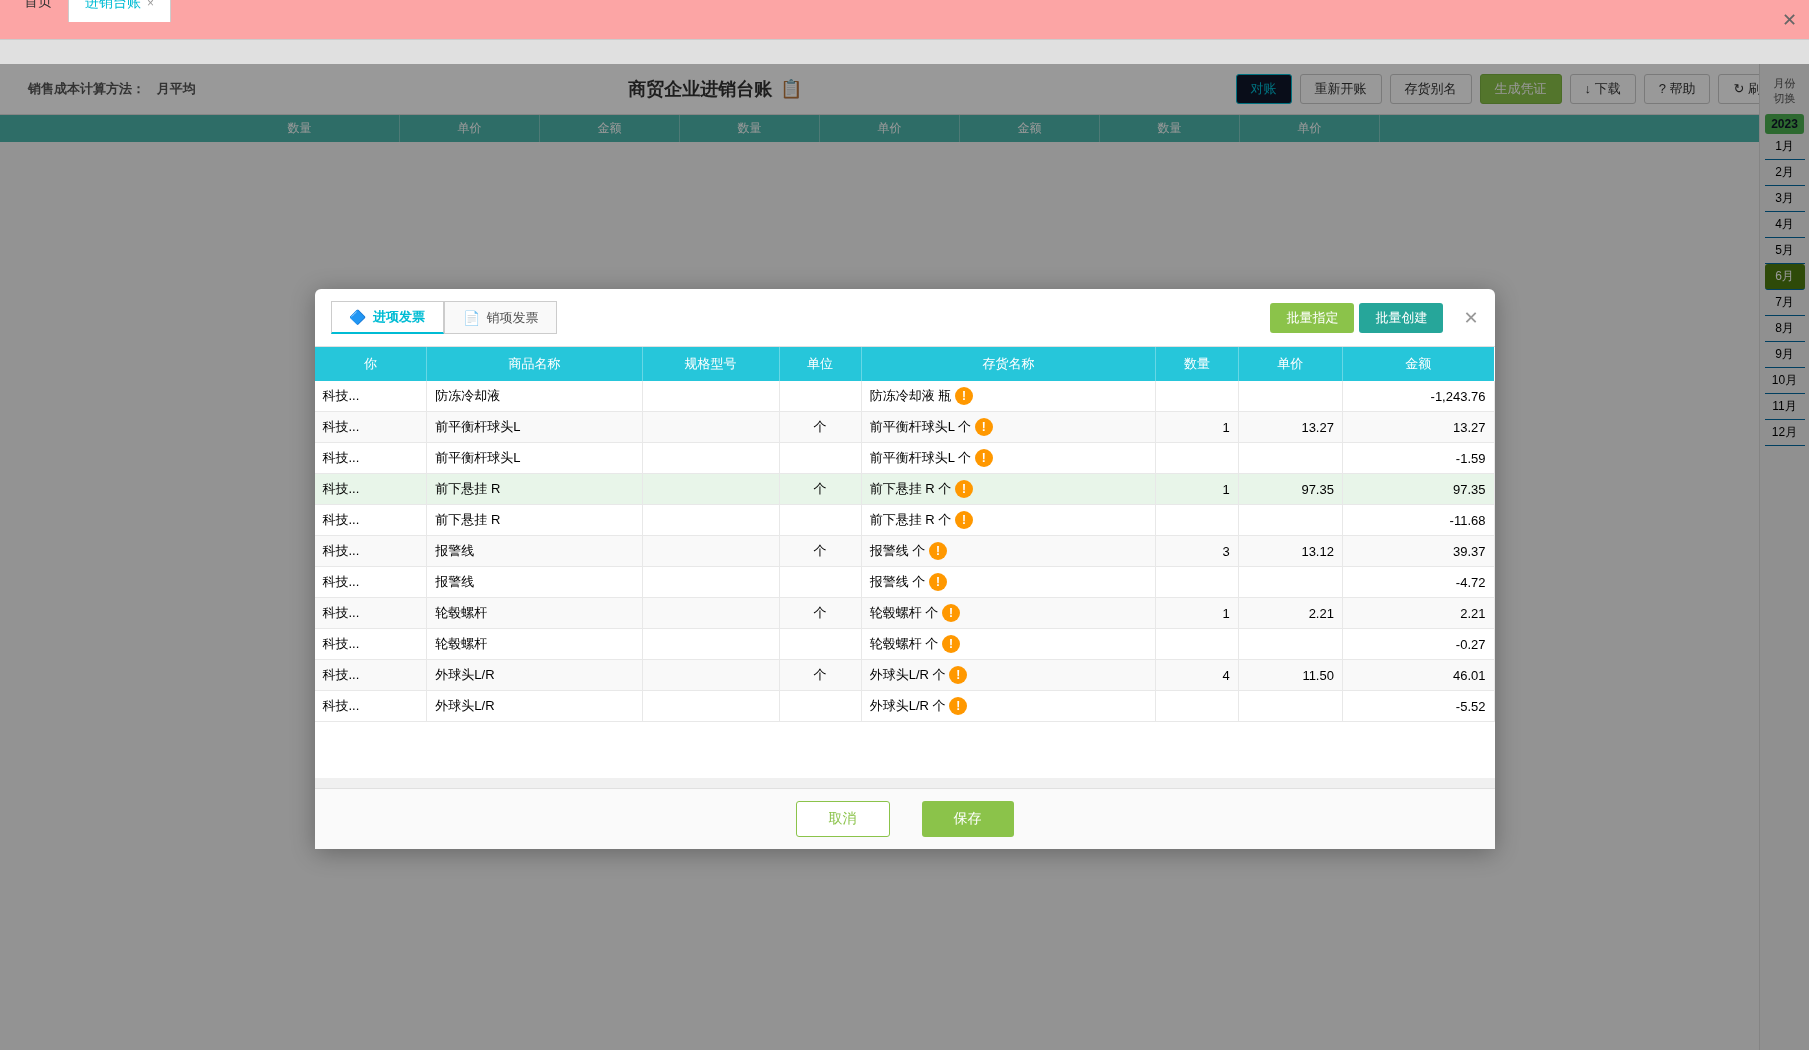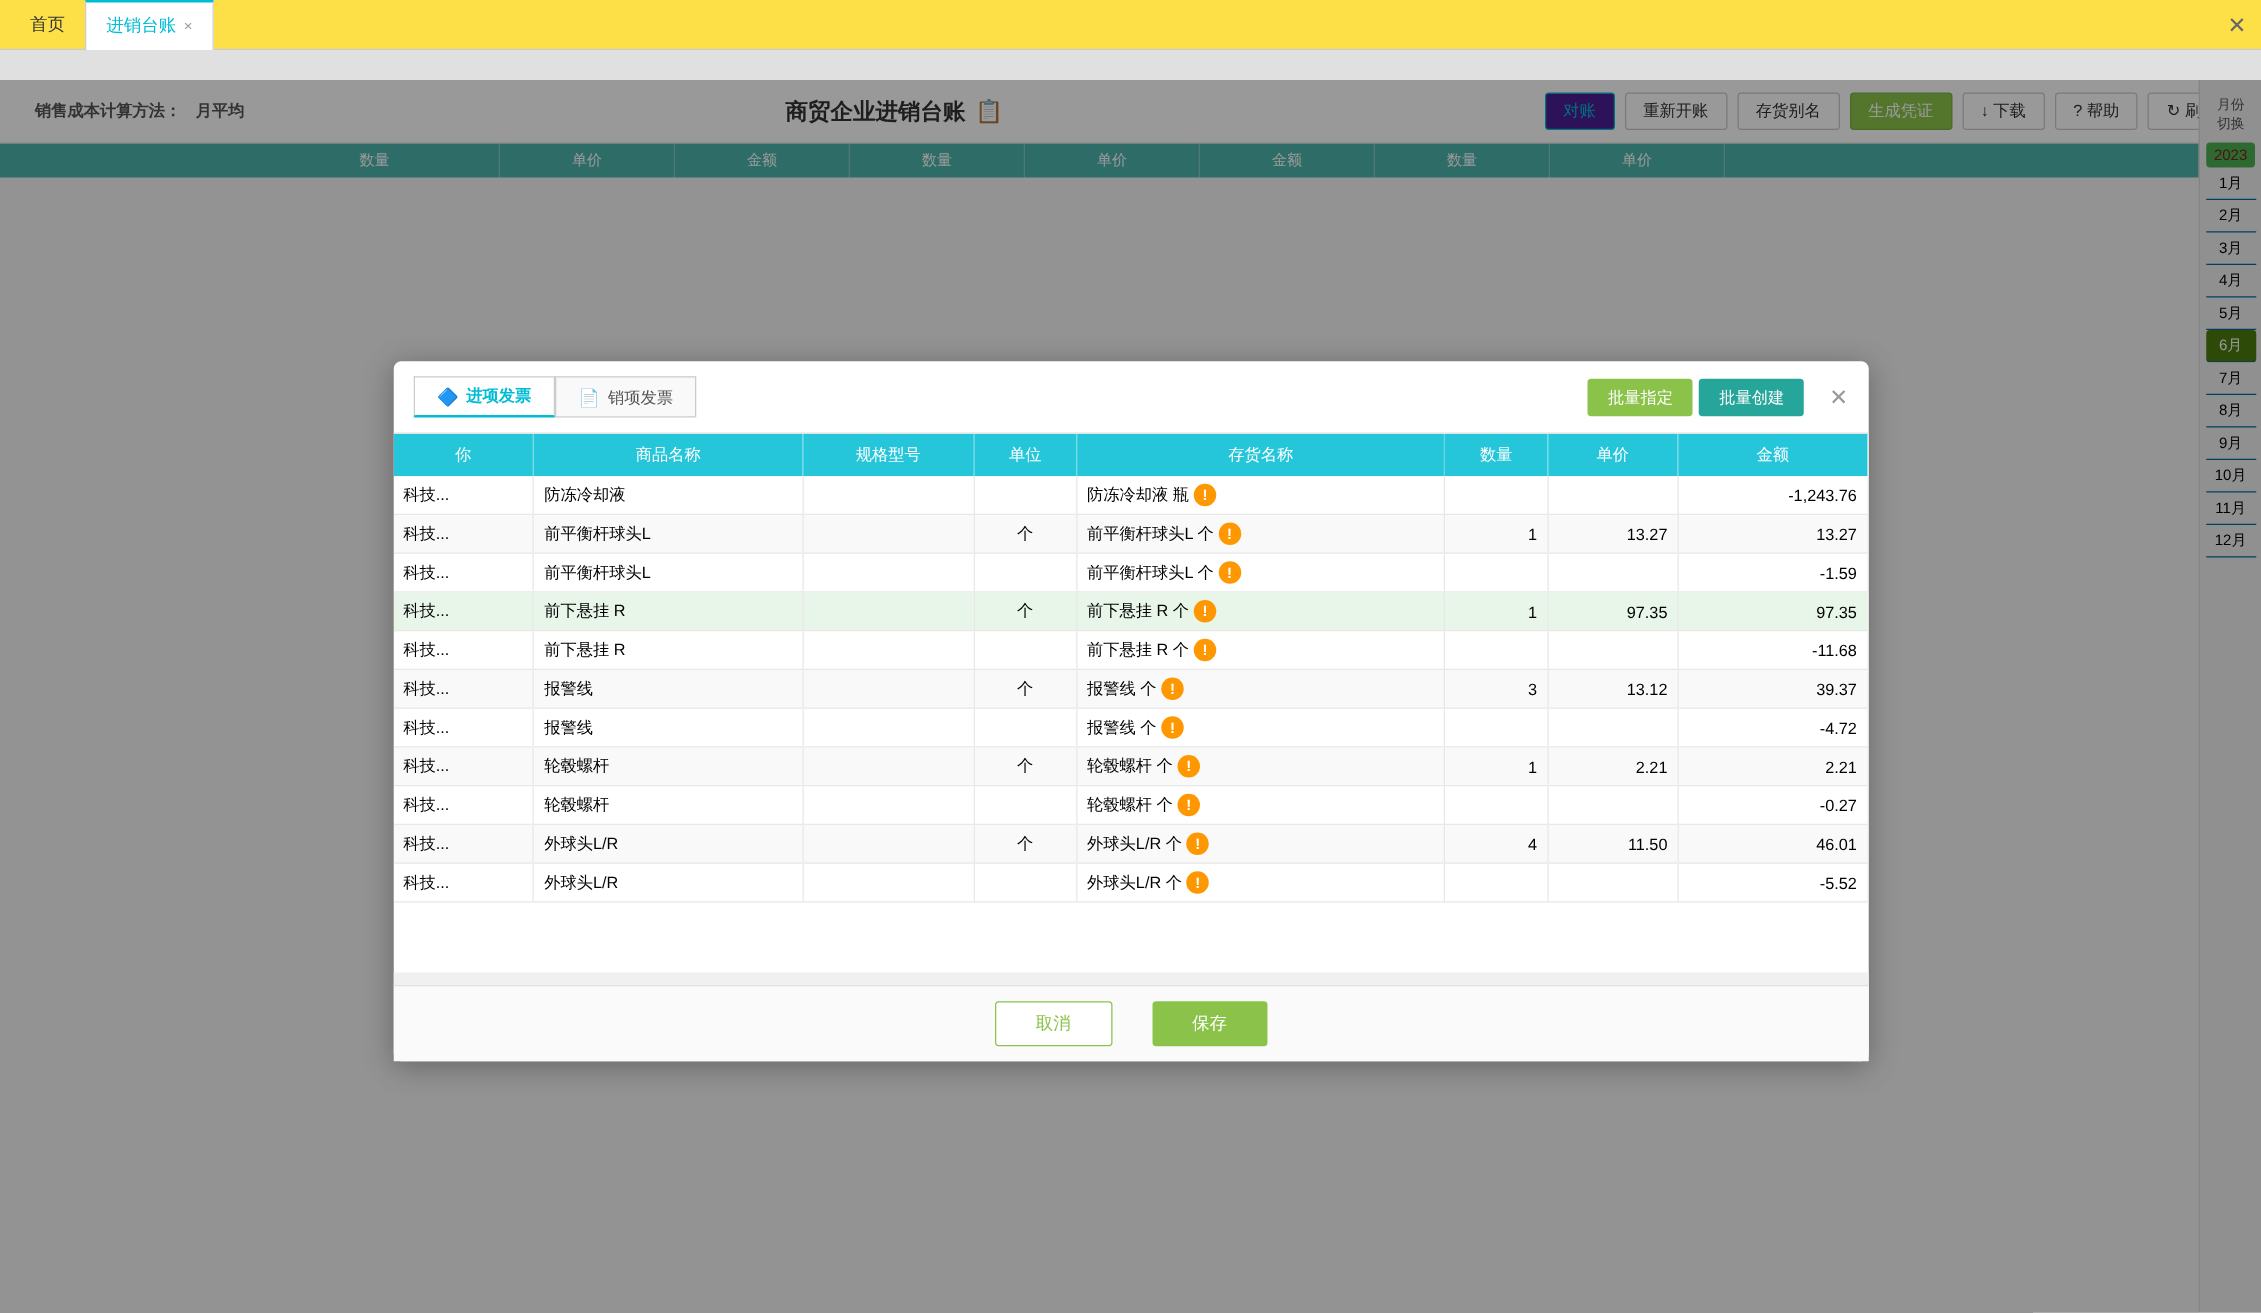--- a/index.html
+++ b/index.html
@@ -1,21 +1,21 @@
 <!DOCTYPE html>
 <html><head>
   <meta charset="utf-8">
   <style>
     * { box-sizing: border-box; margin: 0; padding: 0; }
     body { font-family: "Microsoft YaHei", Arial, sans-serif; font-size: 13px; background: #e0e0e0; width: 1809px; height: 1050px; overflow: hidden; }
 
     
     .tab-bar {
-      display: flex; align-items: flex-start; background: #fde047; height: 40px;
-      border-bottom: 1px solid #ccc; padding: 0 8px; position: relative;
+      display: flex; align-items: flex-end; background: #fca5a5; height: 40px;
+      border-bottom: 1px solid #ccc; padding: 17px 8px; position: relative;
     }
     .tab-item {
       padding: 0 16px; height: 40px; display: flex; align-items: center;
       cursor: pointer; font-size: 14px; color: #333;
     }
     .tab-item.active {
       background: #fff; border-top: 2px solid #00bcd4; border-left: 1px solid #ccc;
       border-right: 1px solid #ccc; color: #00bcd4;
     }
     .tab-close { margin-left: 6px; cursor: pointer; color: #999; font-size: 12px; }
@@ -36,32 +36,32 @@
     .toolbar-left { font-size: 13px; color: #555; }
     .toolbar-left span { font-weight: bold; margin-left: 8px; }
     .toolbar-center { flex: 1; text-align: center; font-size: 18px; font-weight: bold; color: #333; display: flex; align-items: center; justify-content: center; gap: 8px; }
     .toolbar-right { display: flex; gap: 8px; align-items: center; }
 
     .btn {
       padding: 5px 14px; border-radius: 3px; cursor: pointer; font-size: 13px;
       border: 1px solid #ccc; background: #fff; color: #333;
     }
     .btn-primary { background: #8bc34a; color: #fff; border-color: #7cb342; }
-    .btn-outline-teal { border-color: #00bcd4; color: #00bcd4; background: #4c1d95; }
+    .btn-outline-teal { border-color: #00bcd4; color: #00bcd4; background: #0f172a; }
     .col-section { text-align: center; padding: 6px 4px; font-size: 13px; border-right: 1px solid rgba(255,255,255,0.3); }
 
     
     .right-sidebar {
       position: absolute; right: 0; top: 0; width: 50px; height: 100%;
       background: #f0f0f0; border-left: 1px solid #ddd; display: flex; flex-direction: column;
       align-items: center; padding-top: 8px;
     }
     .year-badge {
-      background: #4caf50; color: #7f1d1d; padding: 3px 6px; border-radius: 3px;
-      font-size: 12px; font-weight: normal; margin-top: 4px;
+      background: #4caf50; color: #0f172a; padding: 3px 6px; border-radius: 3px;
+      font-size: 12px; font-weight: bold; margin-top: 4px;
     }
     .month-item {
       width: 40px; text-align: center; padding: 4px 2px; font-size: 12px;
       cursor: pointer; border-bottom: 1px solid #0369a1;
     }
     .month-item.active { background: #4d7c0f; color: #fff; border-radius: 3px; }
 
     
     .modal-overlay {
       position: absolute; top: 0; left: 0; width: 100%; height: 100%;

